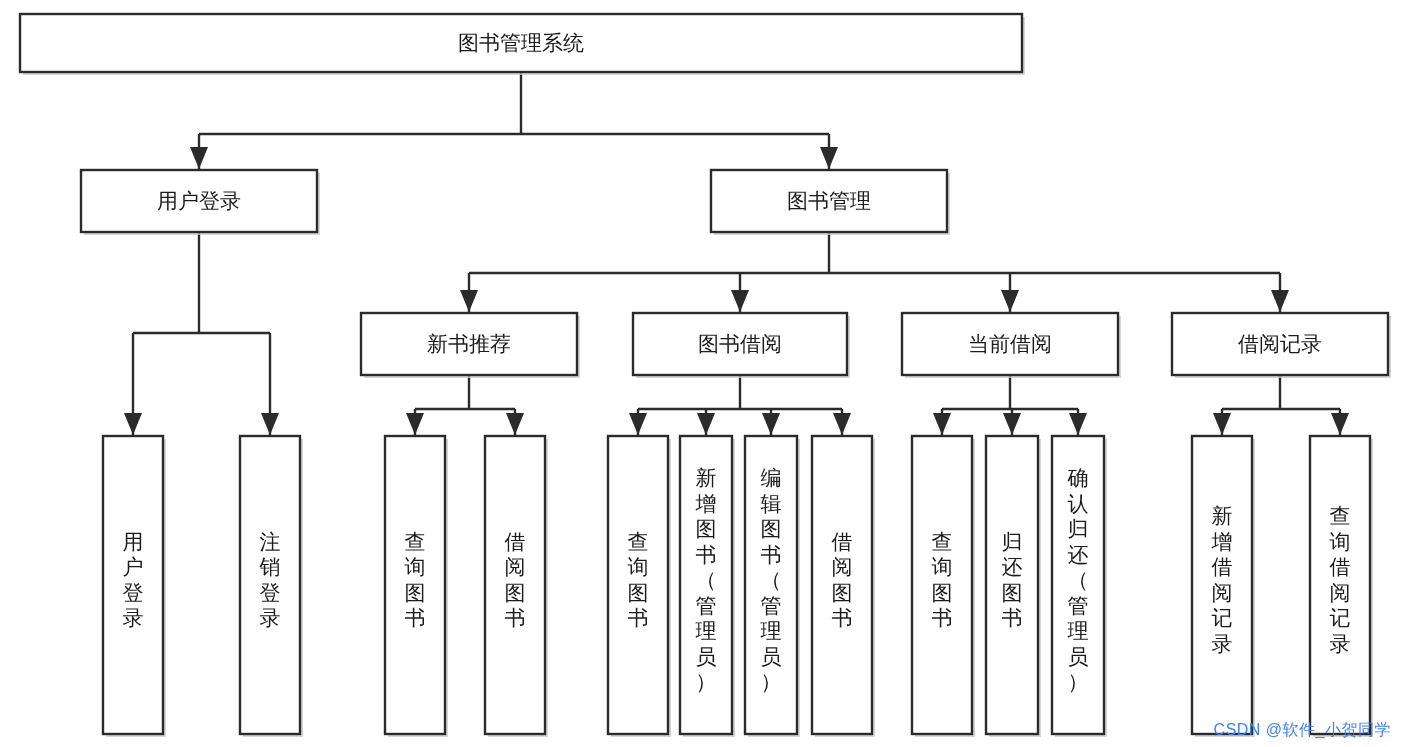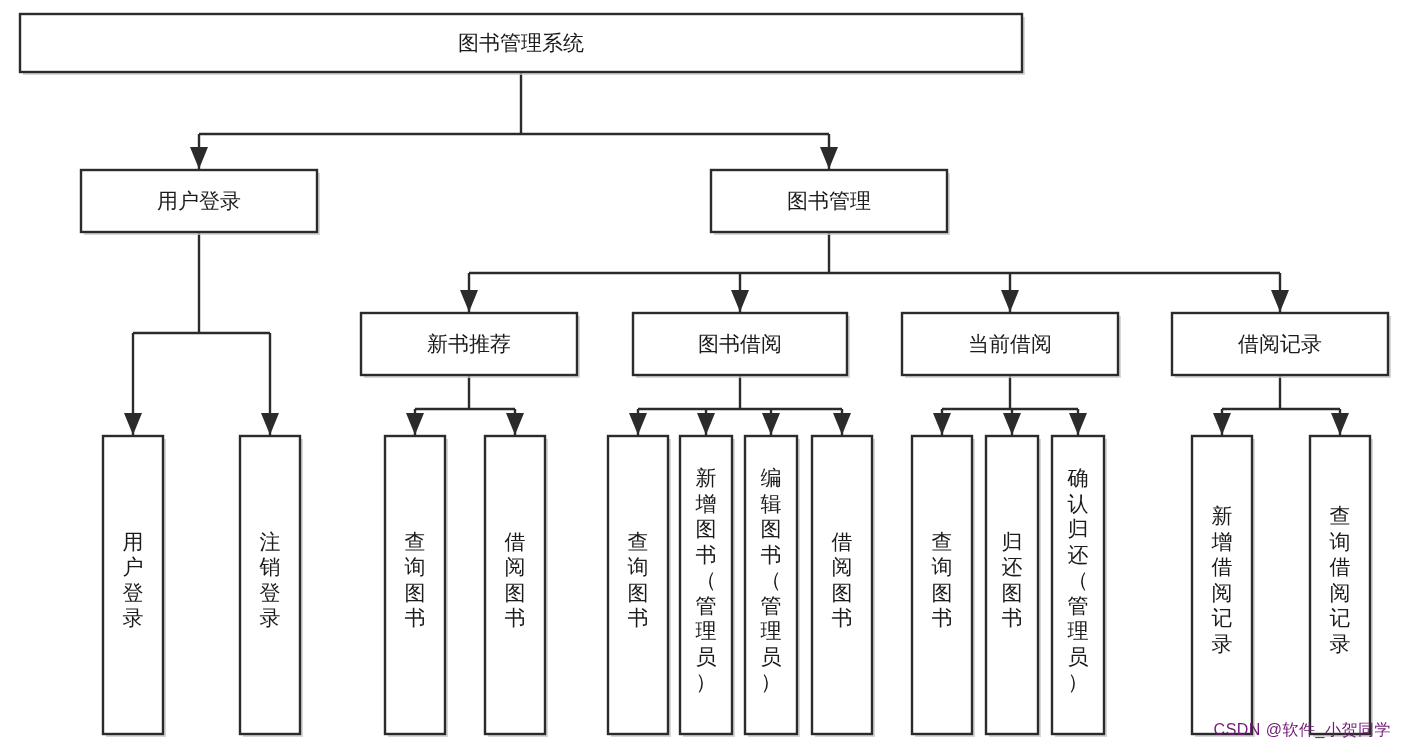--- a/index.html
+++ b/index.html
@@ -57,21 +57,21 @@
     fill: #1b1b1b;
     font-size: 21px;
     text-anchor: middle;
   }
   .watermark {
     position: absolute;
     right: 14px;
     bottom: 6px;
     font-family: "Liberation Sans", "DejaVu Sans", sans-serif;
     font-size: 16px;
-    color: #701a75;
+    color: #3b82f6;
     white-space: nowrap;
     letter-spacing: 0.5px;
     user-select: none;
   }
 </style>
 </head>
 <body>
 
 <div id="diagram-root">
   <svg id="tree-svg" viewBox="0 0 1405 747">

